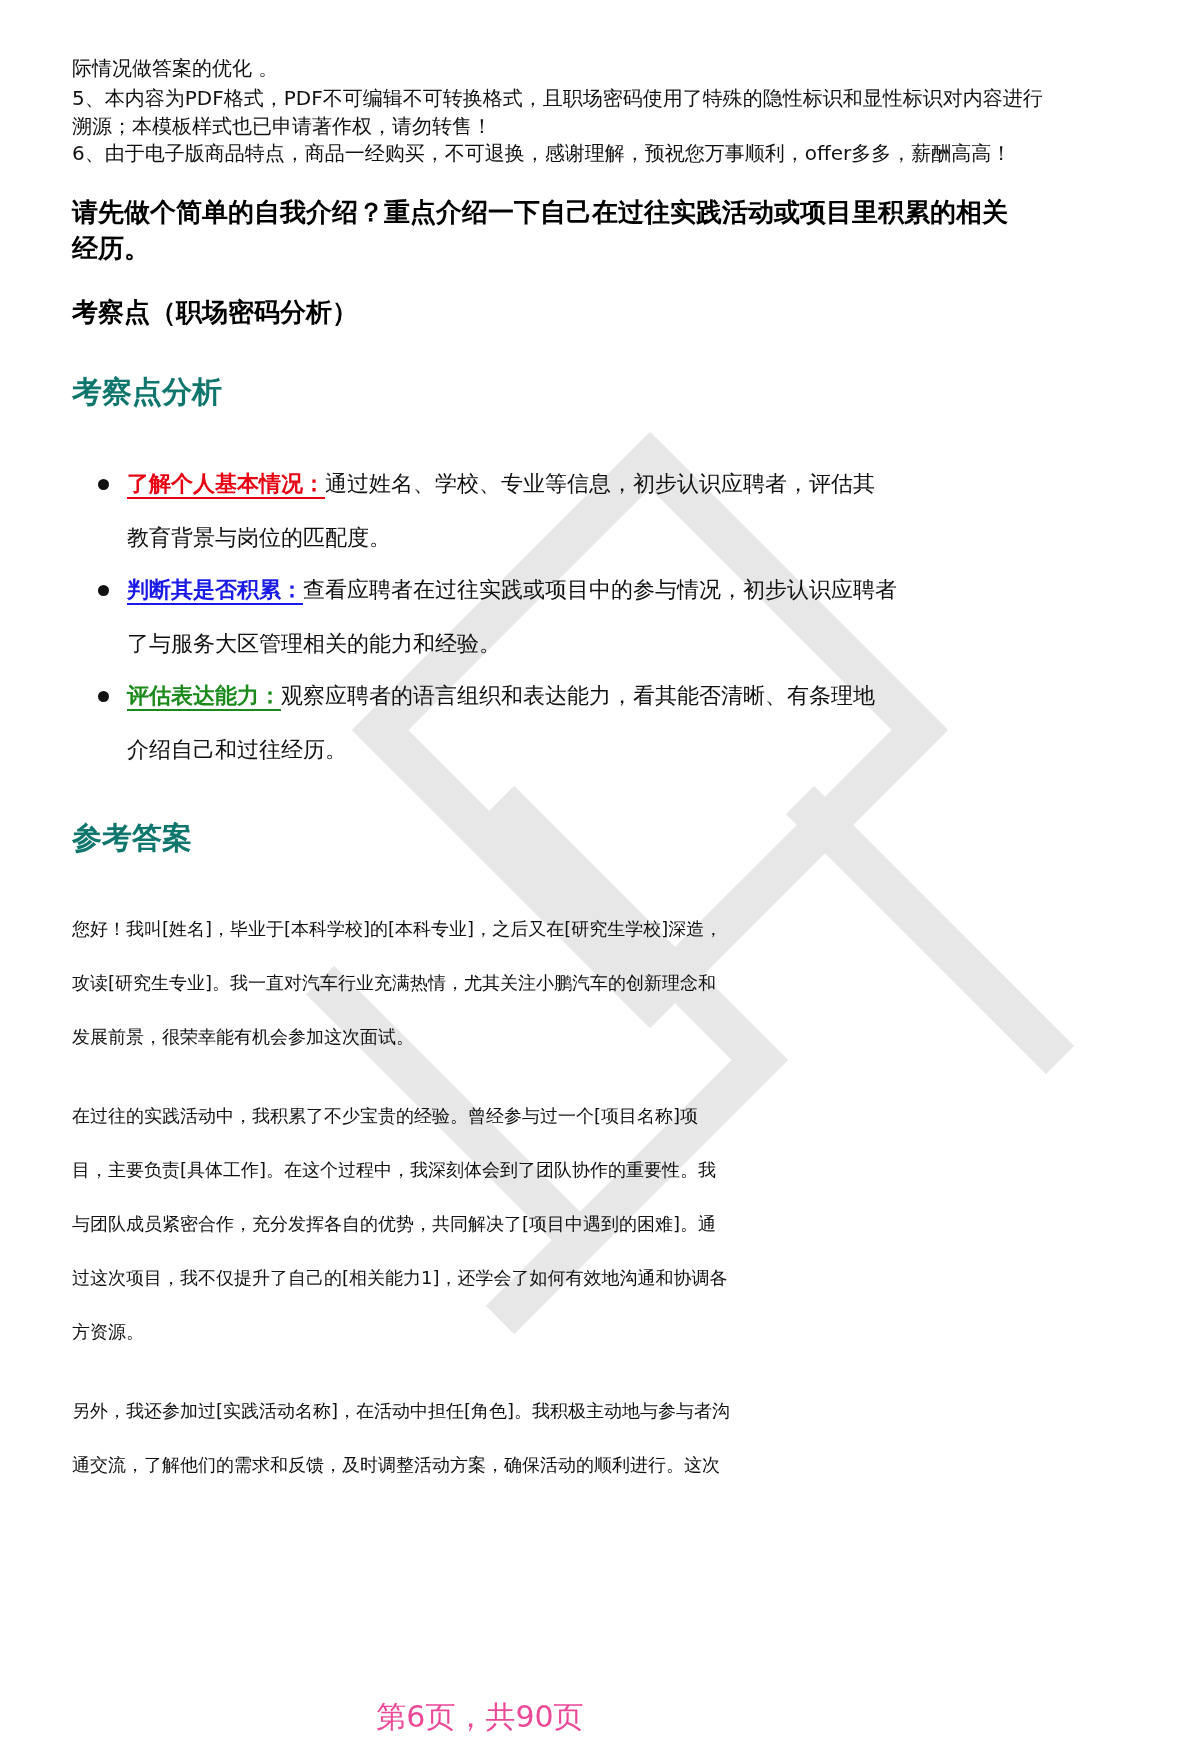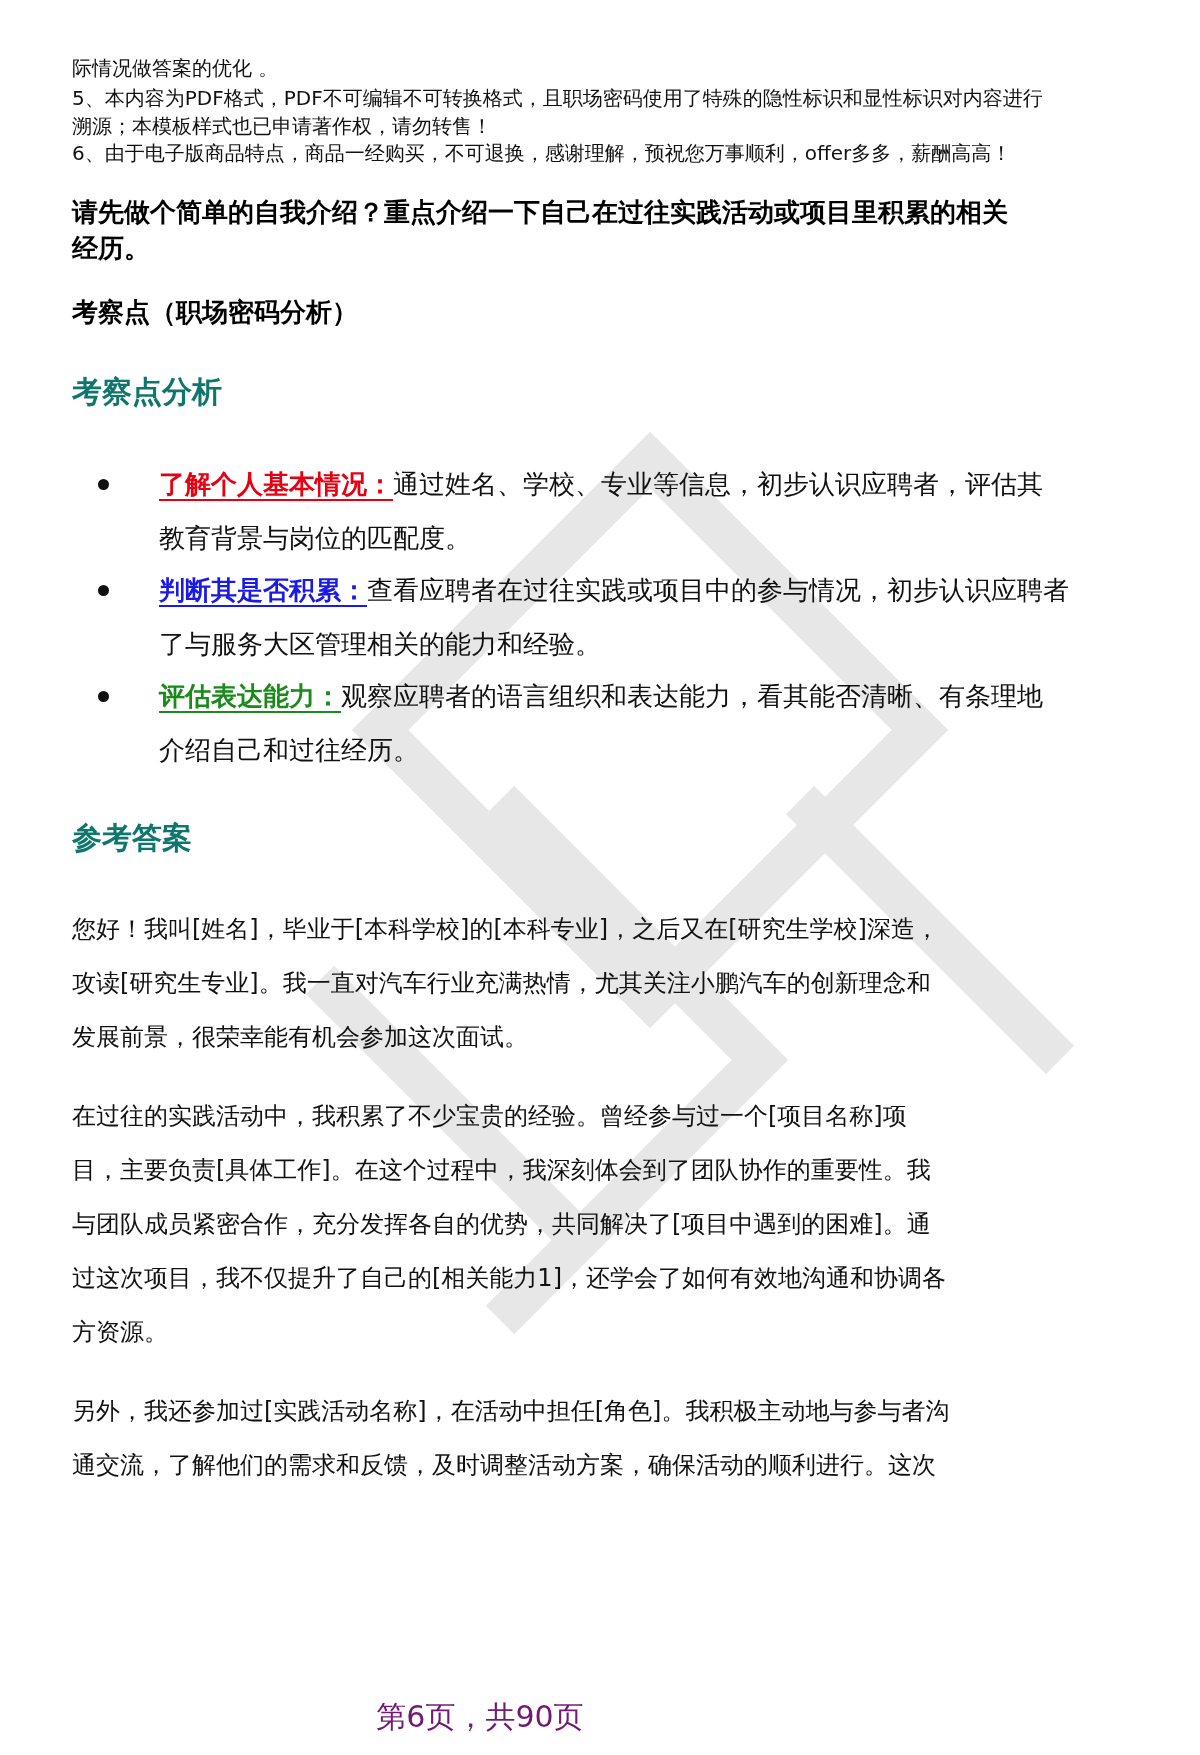--- a/index.html
+++ b/index.html
@@ -4,29 +4,29 @@
 <style>
   html, body { margin: 0; padding: 0; background: #ffffff; }
   body { width: 1200px; height: 1755px; position: relative; overflow: hidden;
          font-family: "DejaVu Sans", "Liberation Sans", sans-serif; color: #111; }
   .watermark { position: absolute; left: 200px; top: 420px; width: 900px; height: 1000px;
                pointer-events: none; opacity: 0.09; }
   .abs { position: absolute; left: 72px; white-space: nowrap; }
   .small { font-size: 20px; line-height: 32px; color: #111; }
   .red-title { font-size: 26px; font-weight: bold; color: #000000; line-height: 40px; }
   .h2 { font-size: 30px; font-weight: bold; color: #0f766e; }
-  .bullet-line { font-size: 26px; line-height: 60px; color: #111; margin-left: 32px; }
+  .bullet-line { font-size: 22px; line-height: 60px; color: #111; }
   .dot { position: absolute; left: 98px; width: 11px; height: 11px; border-radius: 50%; background: #111; }
   .key { font-weight: bold; text-decoration: underline; text-underline-offset: 6px; }
   .k-red { color: #e60012; }
   .k-blue { color: #1a1ae6; }
   .k-green { color: #1a8a1a; }
-  .para { font-size: 24px; line-height: 58px; color: #111; }
+  .para { font-size: 18px; line-height: 58px; color: #111; }
   .footer { position: absolute; top: 1697px; left: 0; width: 960px; text-align: center;
-            font-size: 30px; color: #701a75; }
+            font-size: 30px; color: #ec4899; }
 </style>
 </head>
 <body>
 
 <svg class="watermark" viewBox="0 0 900 1000">
   <g fill="none" stroke="#000" stroke-width="40">
     <path d="M450 40 L720 310 L450 580 L180 310 Z"></path>
     <path d="M300 380 L560 640 L300 900"></path>
     <path d="M600 380 L860 640"></path>
     <path d="M120 560 L380 820"></path>

